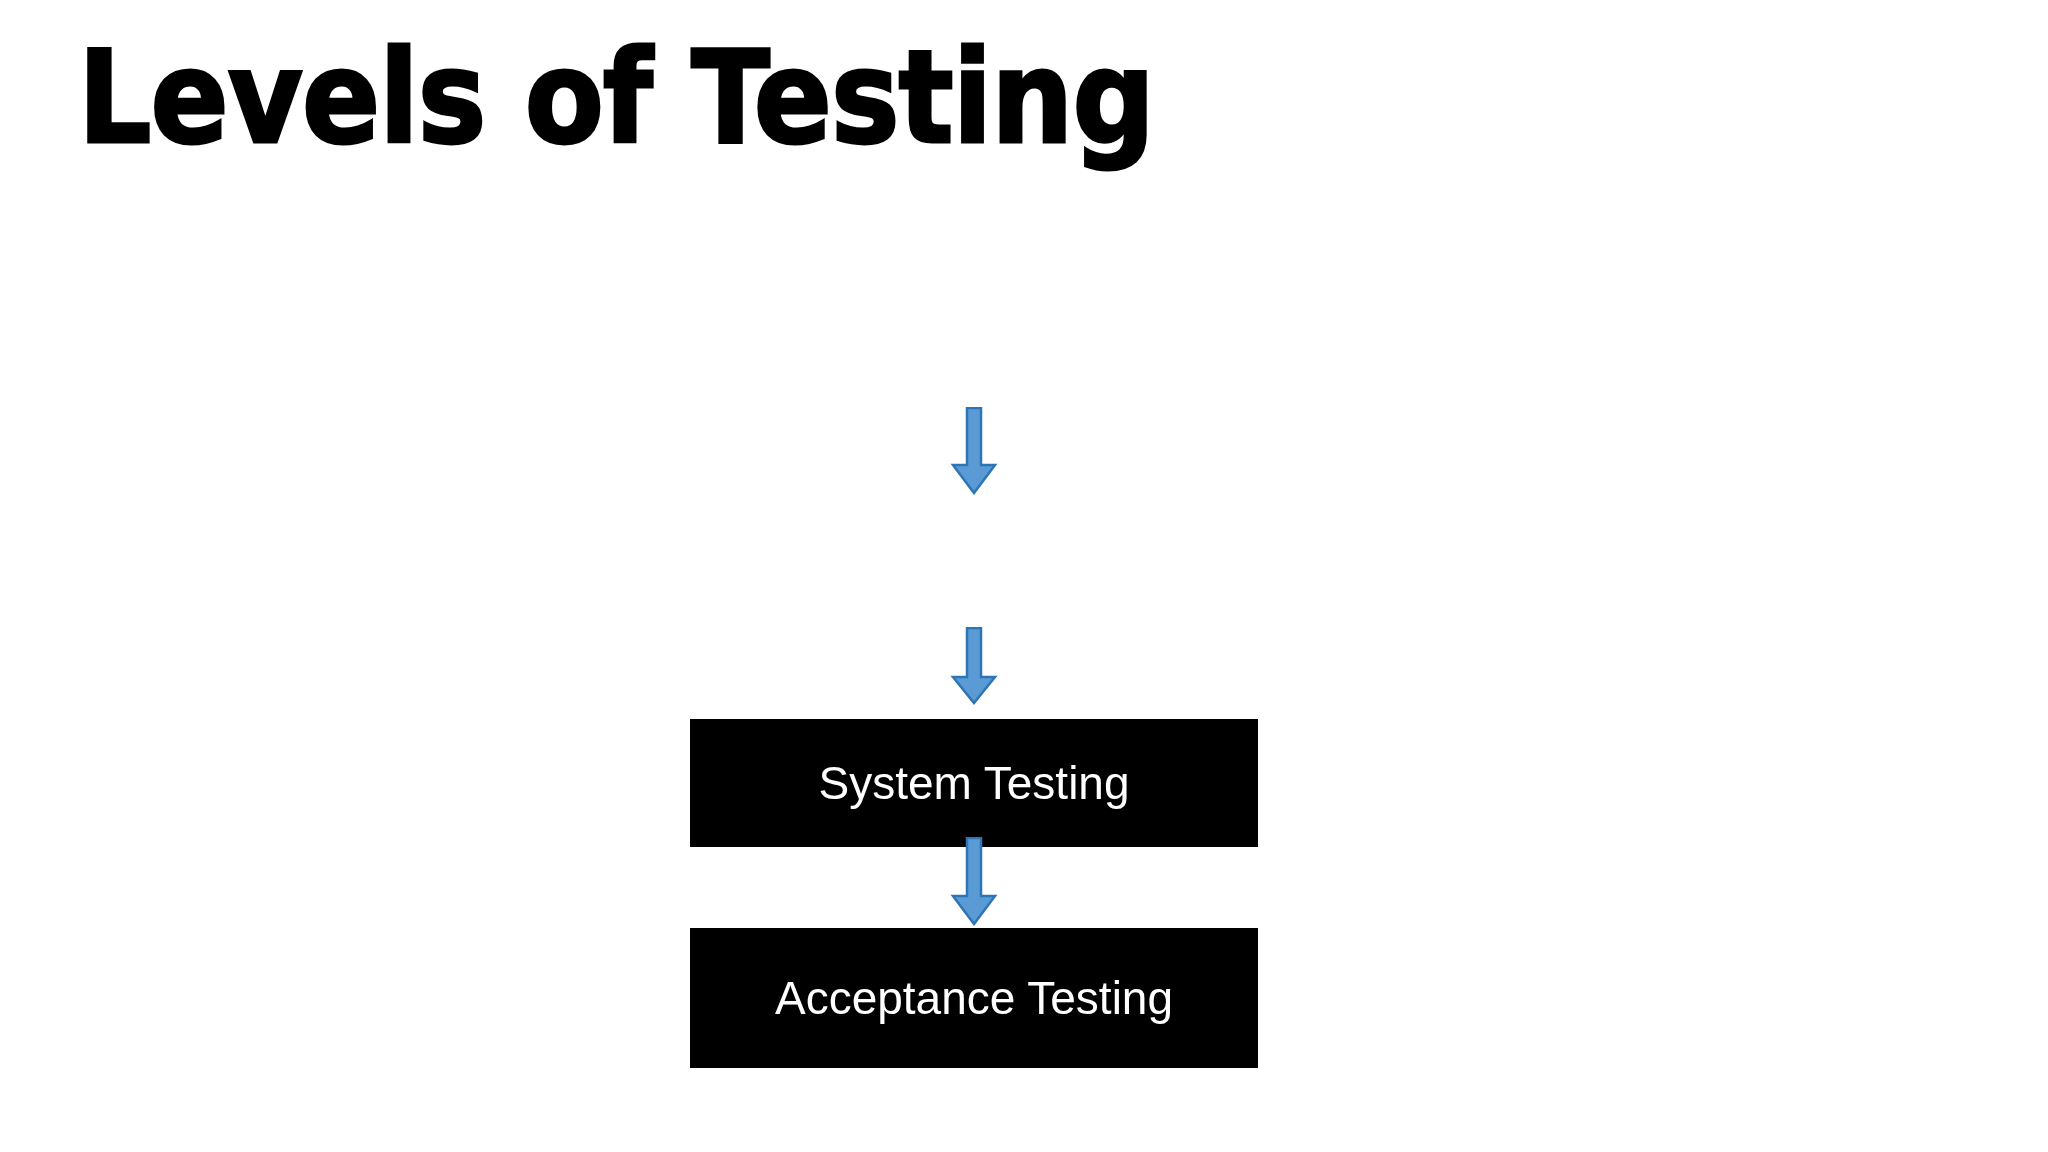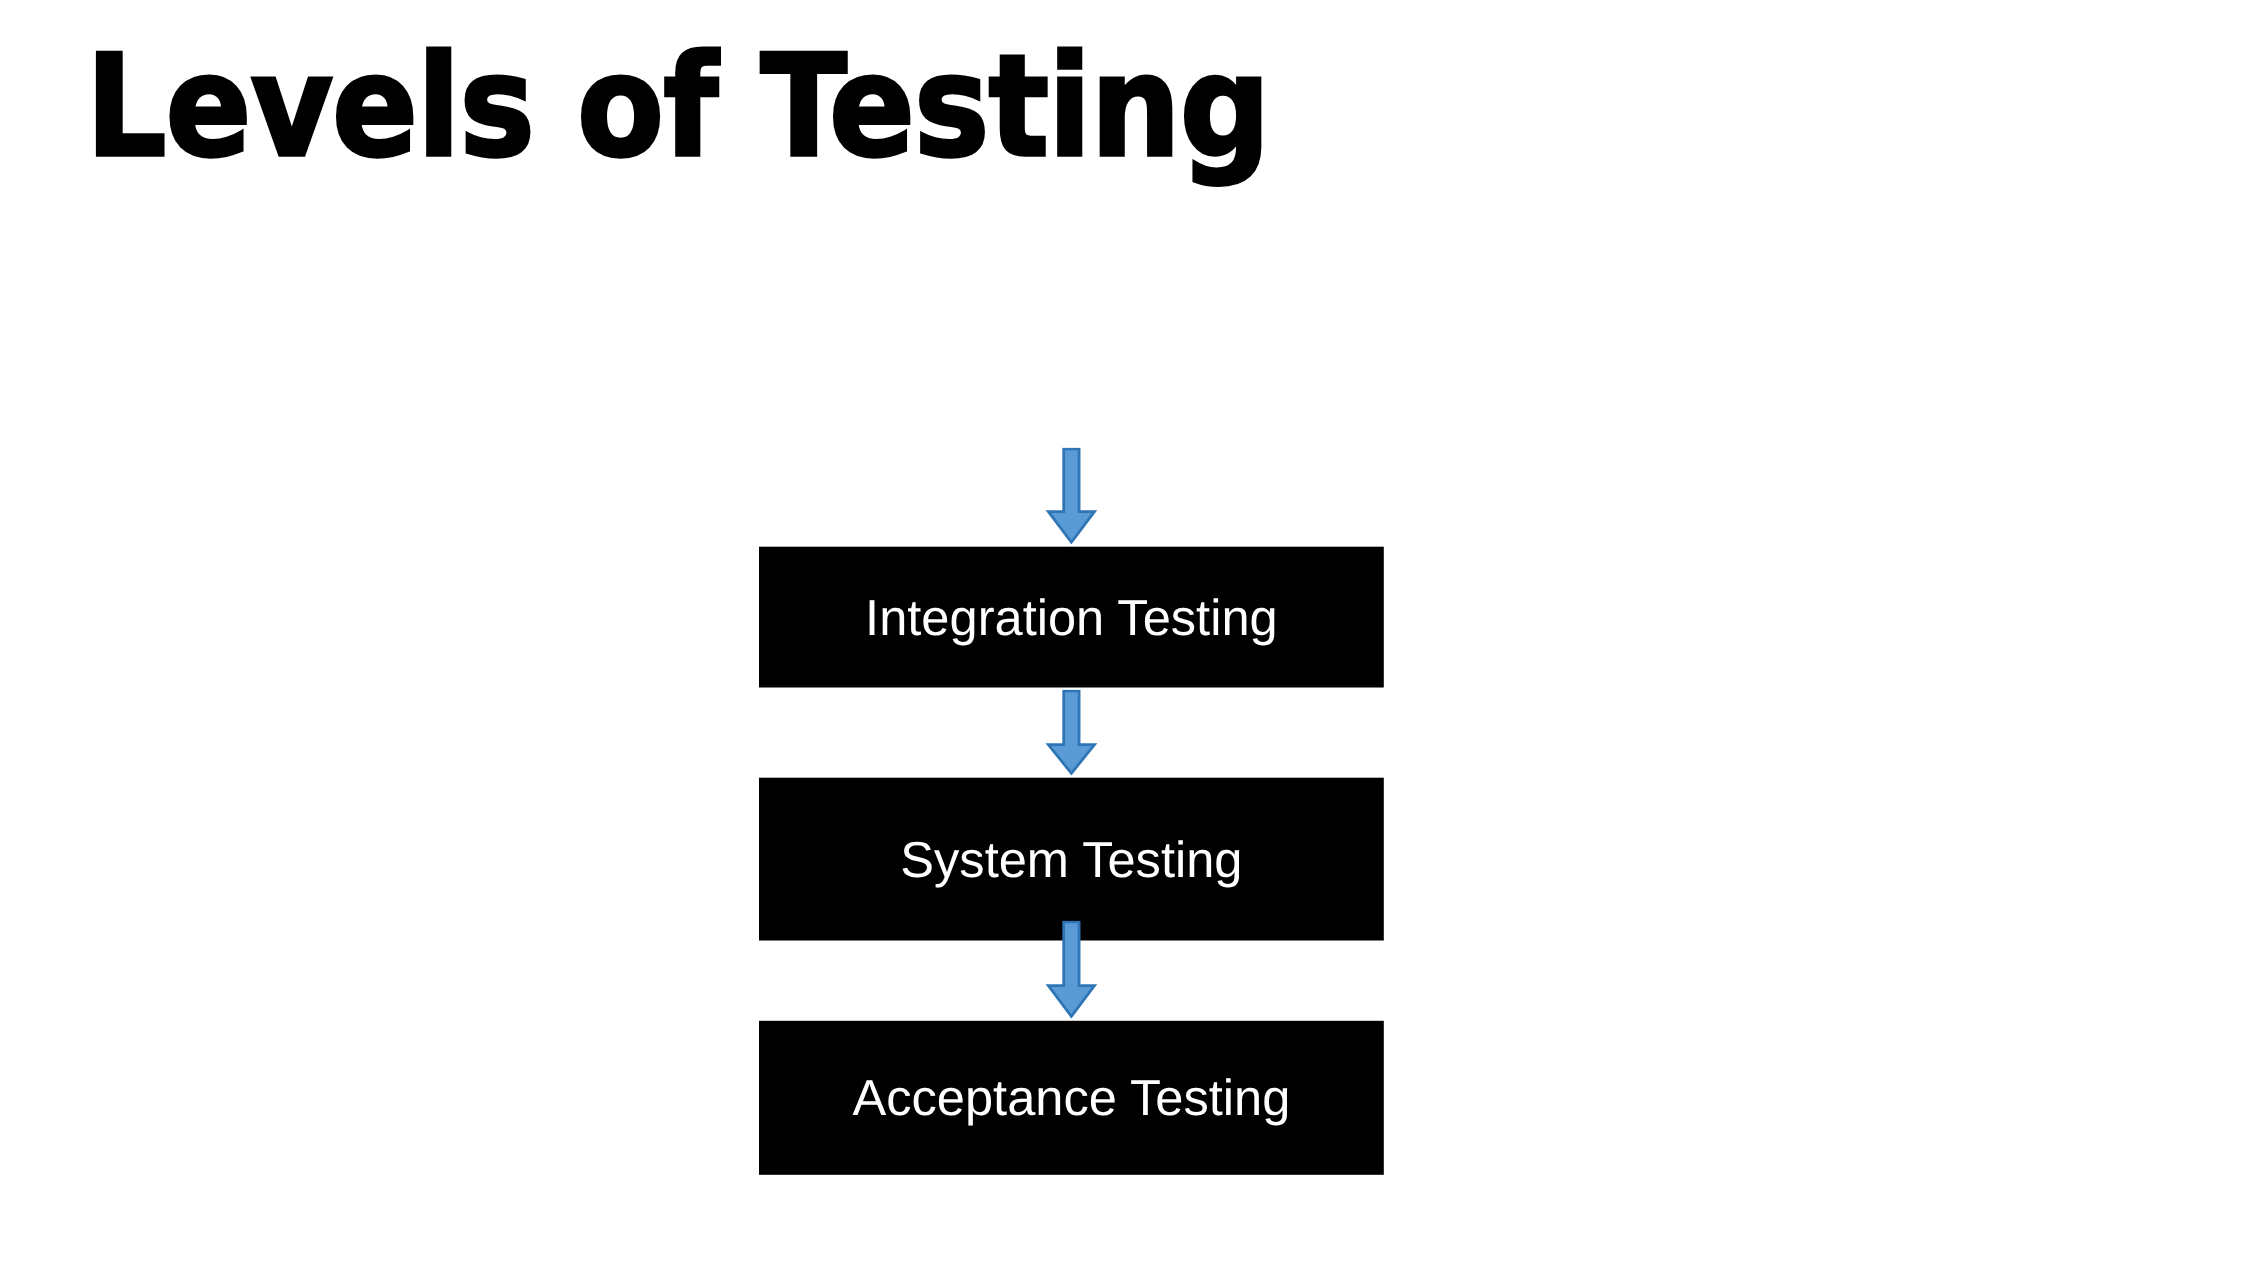--- a/index.html
+++ b/index.html
@@ -63,21 +63,21 @@
     font-weight: 400;
     font-size: 46px;
     line-height: 1;
     letter-spacing: 0px;
     white-space: nowrap;
     text-align: center;
   }
 
   .box-1 { top: 0px;   height: 130px; }
   .box-2 { top: 222px; height: 128px; }
-  .box-3 { top: 432px; height: 148px; }
+  .box-3 { top: 444px; height: 128px; }
   .box-4 { top: 653px; height: 140px; }
 
   
   .flow-arrow {
     position: absolute;
     left: 260px;
     width: 48px;
   }
   .arrow-1 { top: 132px; height: 88px; }
   .arrow-2 { top: 352px; height: 78px; }
@@ -94,23 +94,20 @@
 
   <div id="flow">
 
 
     <div class="flow-arrow arrow-1">
       <svg viewBox="0 0 48 88" preserveAspectRatio="none" aria-hidden="true">
         <polygon points="17,1 31,1 31,58 45,58 24,86 3,58 17,58" fill="#5B9BD5" stroke="#2E75B6" stroke-width="2.5" stroke-linejoin="miter"></polygon>
       </svg>
     </div>
 
-    <div class="flow-box box-2">
-      <span class="flow-box-label">Integration Testing</span>
-    </div>
 
     <div class="flow-arrow arrow-2">
       <svg viewBox="0 0 48 78" preserveAspectRatio="none" aria-hidden="true">
         <polygon points="17,1 31,1 31,50 45,50 24,76 3,50 17,50" fill="#5B9BD5" stroke="#2E75B6" stroke-width="2.5" stroke-linejoin="miter"></polygon>
       </svg>
     </div>
 
     <div class="flow-box box-3">
       <span class="flow-box-label">System Testing</span>
     </div>

